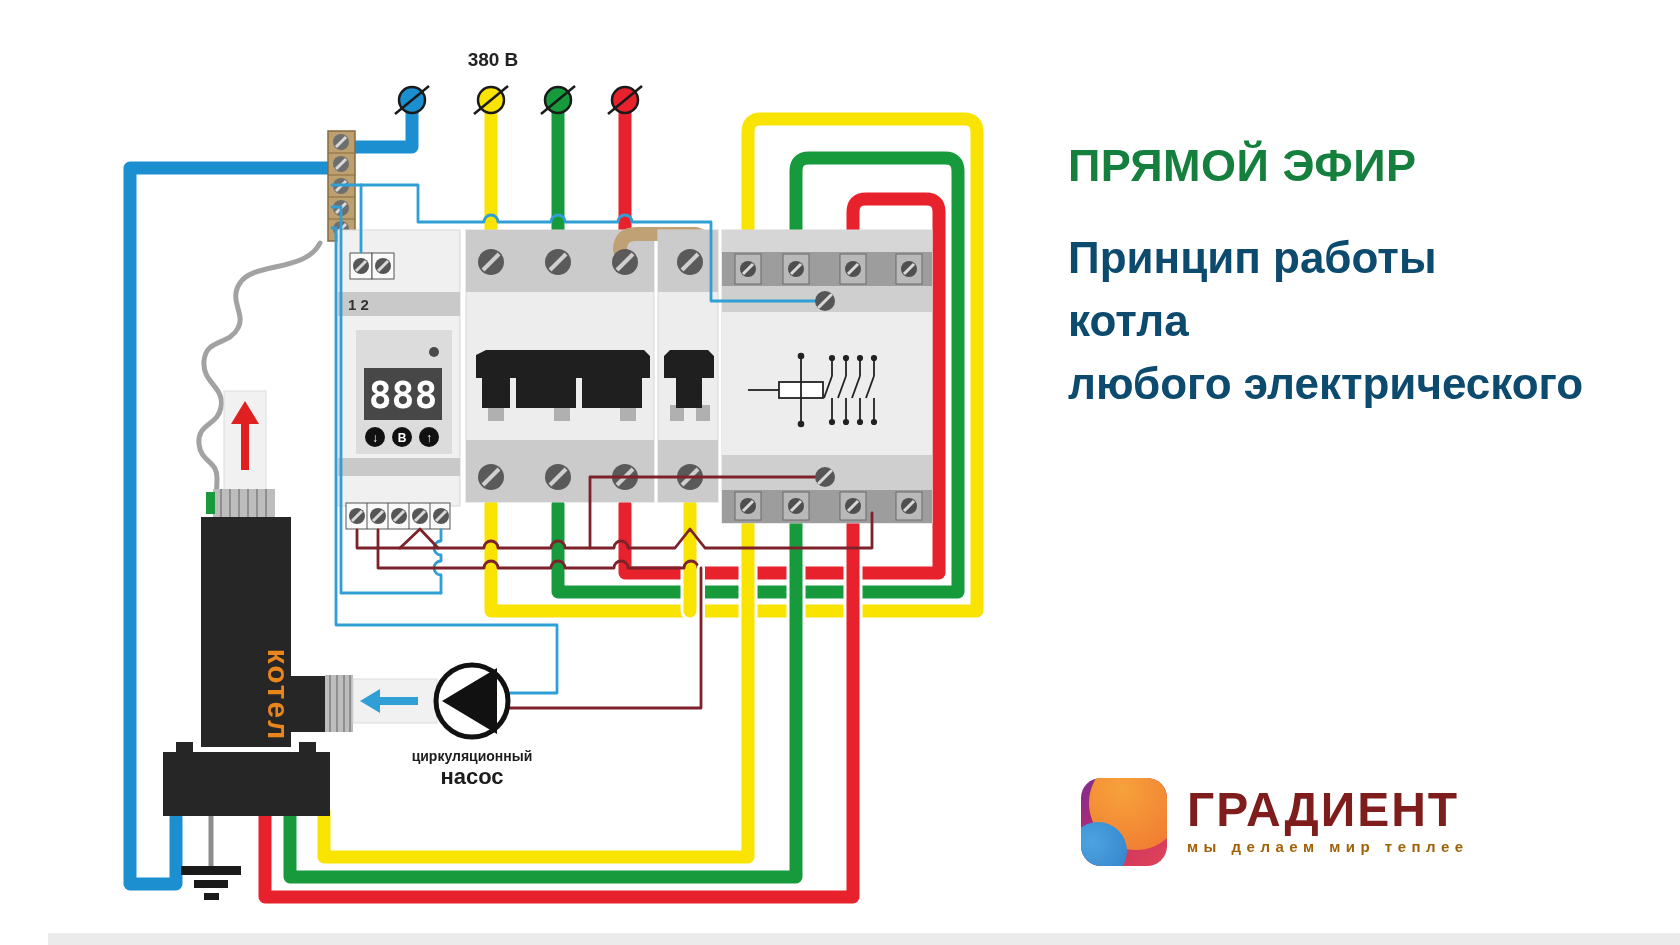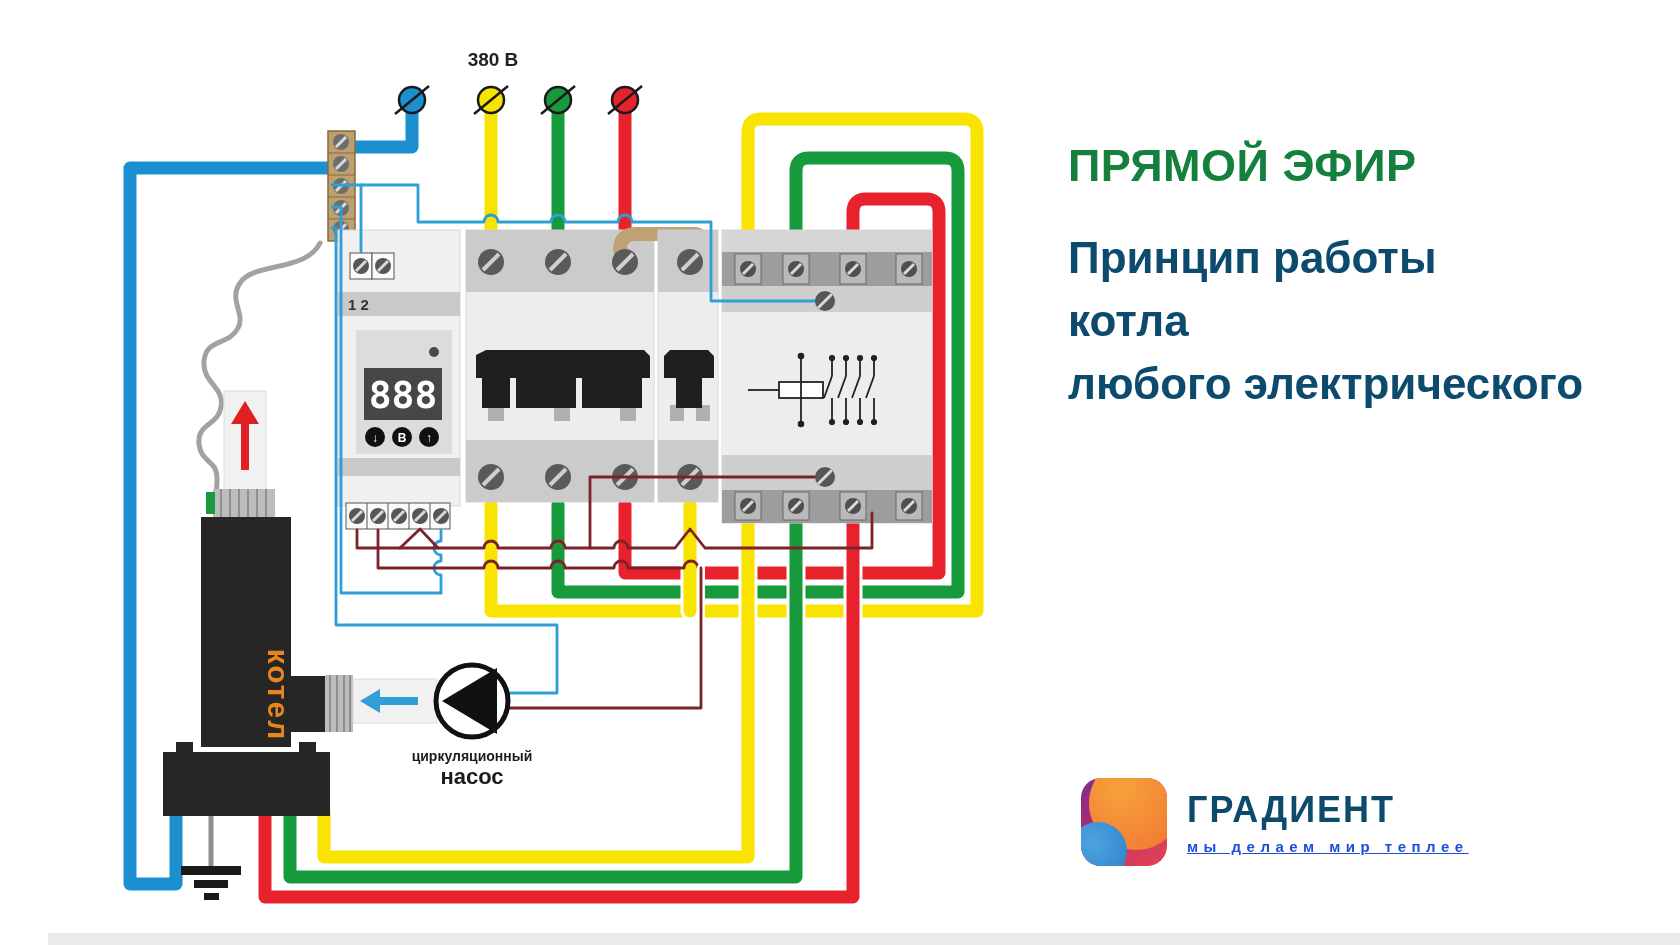--- a/index.html
+++ b/index.html
@@ -11,22 +11,22 @@
   .live-badge{color:#15803d;font-size:45px;font-weight:700;letter-spacing:.5px;margin:0 0 34px 0;}
   .page-title{color:#0c4a6e;font-size:44px;font-weight:700;line-height:63px;margin:0;}
   .brand{position:absolute;left:1033px;top:778px;display:flex;align-items:center;}
   .brand-icon{position:relative;width:86px;height:88px;border-radius:20px;overflow:hidden;
     background:linear-gradient(140deg,#7c2d90 0%,#a42b7a 30%,#d03560 62%,#e04457 100%);flex:none;}
   .brand-icon .orange{position:absolute;right:-16px;top:-22px;width:94px;height:94px;border-radius:50%;
     background:radial-gradient(circle at 35% 35%, #f7a23b, #ef7330);}
   .brand-icon .blue{position:absolute;left:-12px;bottom:-14px;width:58px;height:58px;border-radius:50%;
     background:radial-gradient(circle at 40% 35%, #4da4e0, #2f7ec7);}
   .brand-text{margin-left:20px;}
-  .brand-name{color:#0c4a6e;font-size:36px;font-weight:800;letter-spacing:2px;line-height:40px;}
-  .brand-tagline{color:#1d4ed8;font-size:15px;font-weight:700;letter-spacing:5.5px;margin-top:8px;white-space:nowrap;text-decoration:underline;}
+  .brand-name{color:#7f1d1d;font-size:48px;font-weight:800;letter-spacing:2px;line-height:40px;}
+  .brand-tagline{color:#a16207;font-size:15px;font-weight:700;letter-spacing:5.5px;margin-top:8px;white-space:nowrap;}
   svg text{font-family:"Liberation Sans", sans-serif;}
   .seg{font-family:"DejaVu Sans Mono", monospace;}
 </style>
 </head>
 <body>
 
 <div class="stage">
 
   <svg class="schematic" width="960" height="945" viewBox="0 0 960 945">
 

